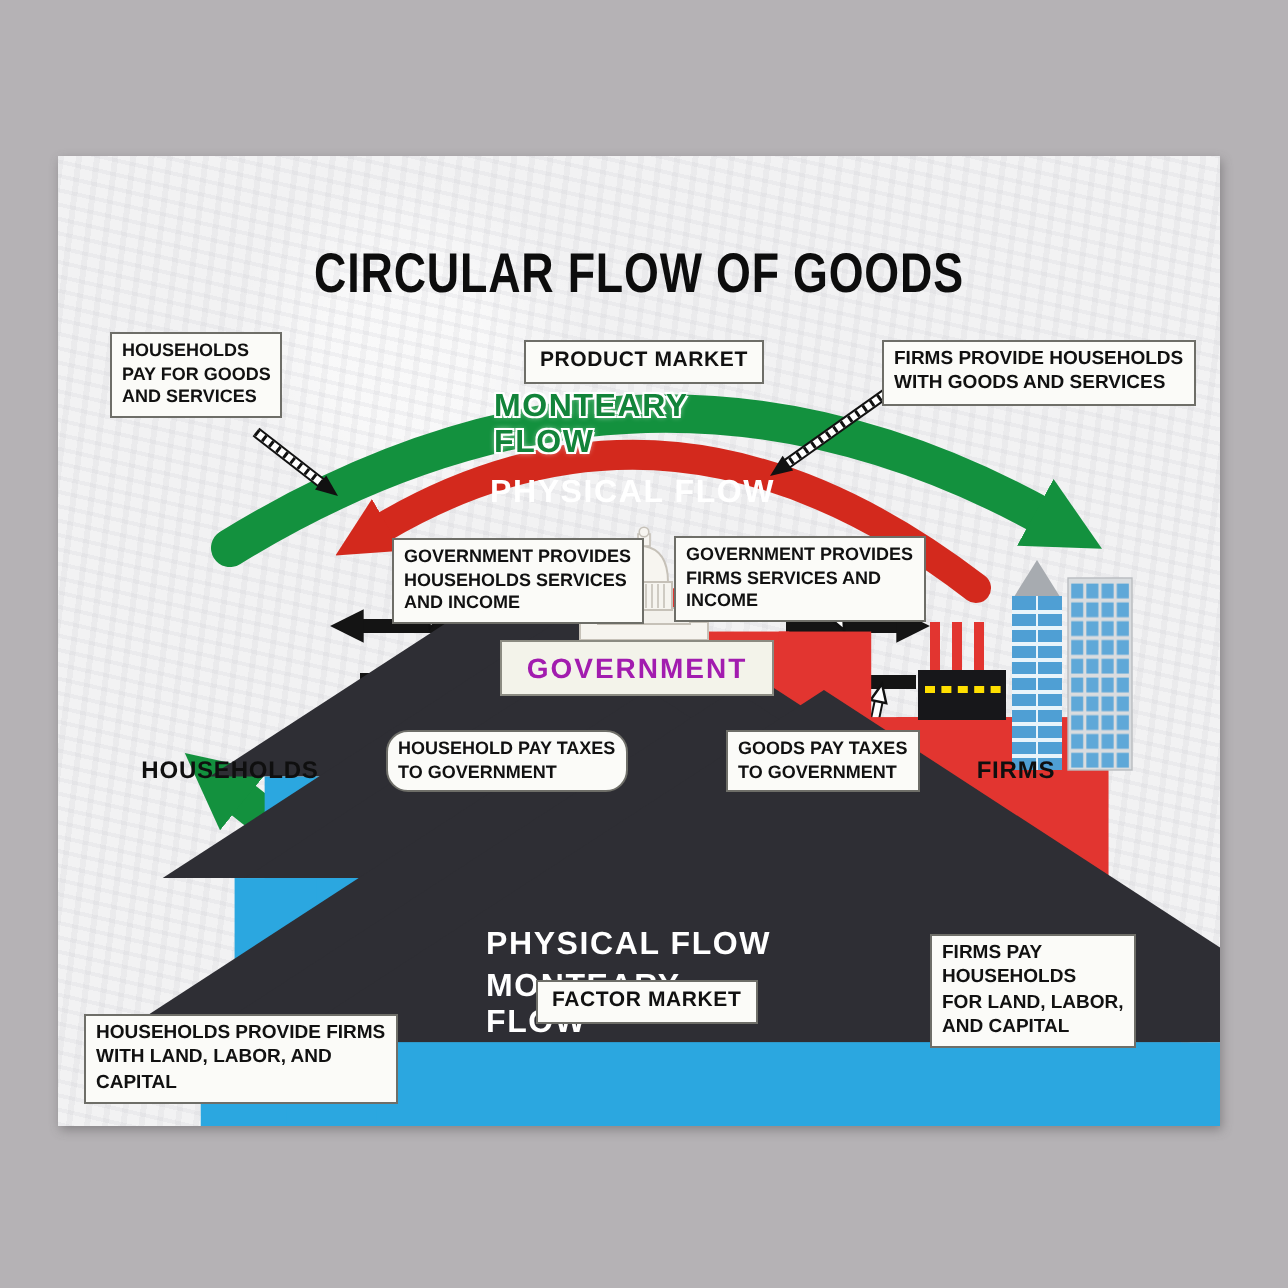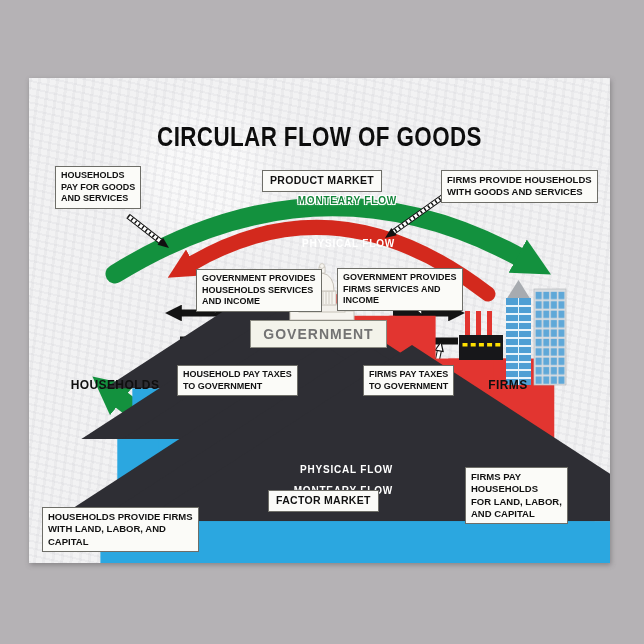--- a/index.html
+++ b/index.html
@@ -31,29 +31,29 @@
     padding:3px 5px;color:#111;
     font-weight:700;font-size:9px;line-height:1.3;
     white-space:pre-line;
   }
   .box.market{font-size:10.5px;letter-spacing:.3px;padding:3px 7px;}
   .box.sz95{font-size:9.5px;}
   .gov-box{
     position:absolute;z-index:3;left:221px;top:242px;width:135px;height:26px;
     background:#f3f3ea;border:1px solid #8b8b82;
     display:flex;align-items:center;justify-content:center;
-    font-weight:800;font-size:14px;letter-spacing:1px;color:#737373;
+    font-weight:800;font-size:14px;letter-spacing:1px;color:#a21caf;
   }
   .actor-label{
     position:absolute;z-index:3;text-align:center;
     font-weight:800;font-size:12px;letter-spacing:.4px;color:#0f0f0f;
   }
   .flow-label{
-    position:absolute;z-index:2;width:150px;text-align:right;
-    font-weight:800;font-size:10px;letter-spacing:.8px;
+    position:absolute;z-index:2;width:150px;text-align:left;
+    font-weight:800;font-size:16px;letter-spacing:.8px;
   }
   .flow-label.white{color:#ffffff;margin-top:16px;}
   .flow-label.green-halo{
     color:#12843a;
     text-shadow:-1px -1px 0 #fff,1px -1px 0 #fff,-1px 1px 0 #fff,1px 1px 0 #fff,0 0 3px #fff;
   }
 </style>
 </head>
 <body>
 
@@ -232,23 +232,23 @@
 PAY FOR GOODS
 AND SERVICES</div>
     <div class="box sz95" style="left:412px;top:92px;">FIRMS PROVIDE HOUSEHOLDS
 WITH GOODS AND SERVICES</div>
     <div class="box" style="left:167px;top:191px;">GOVERNMENT PROVIDES
 HOUSEHOLDS SERVICES
 AND INCOME</div>
     <div class="box" style="left:308px;top:190px;">GOVERNMENT PROVIDES
 FIRMS SERVICES AND
 INCOME</div>
-    <div class="box" style="left:148px;top:287px;">HOUSEHOLD PAY TAXES
+    <div class="box" style="left:164px;top:287px;border-radius:11px;">HOUSEHOLD PAY TAXES
 TO GOVERNMENT</div>
-    <div class="box" style="left:334px;top:287px;">FIRMS PAY TAXES
+    <div class="box" style="left:334px;top:287px;">GOODS PAY TAXES
 TO GOVERNMENT</div>
     <div class="box sz95" style="left:13px;top:397px;margin-top:32px;">HOUSEHOLDS PROVIDE FIRMS
 WITH LAND, LABOR, AND
 CAPITAL</div>
     <div class="box sz95" style="left:436px;top:389px;">FIRMS PAY
 HOUSEHOLDS
 FOR LAND, LABOR,
 AND CAPITAL</div>
 
     <div class="gov-box">GOVERNMENT</div>

